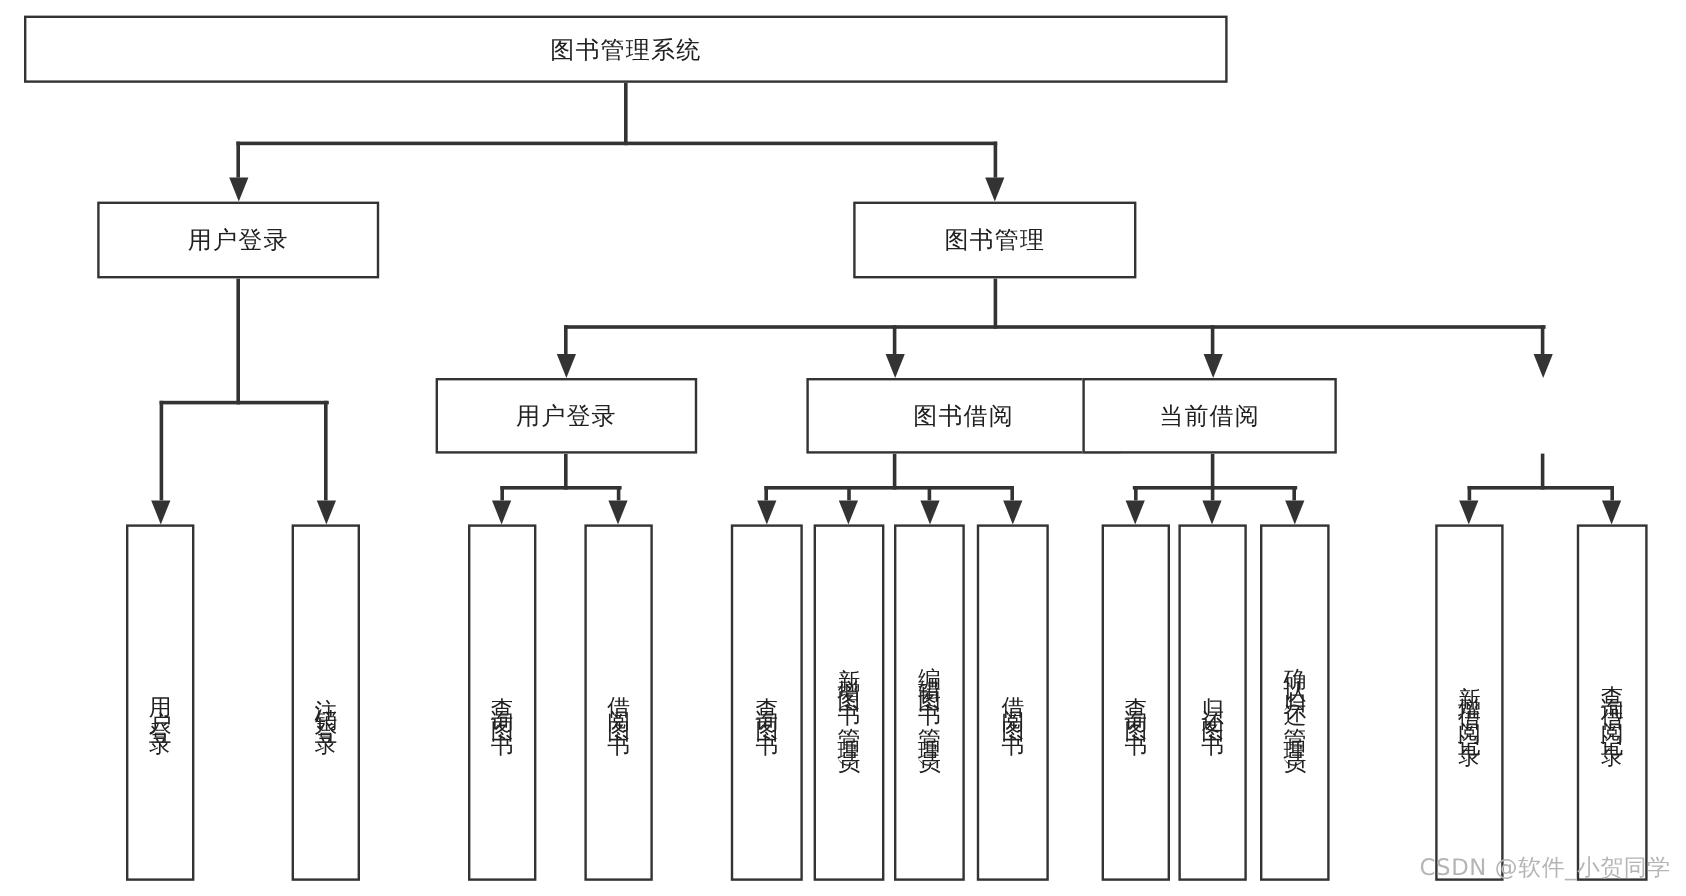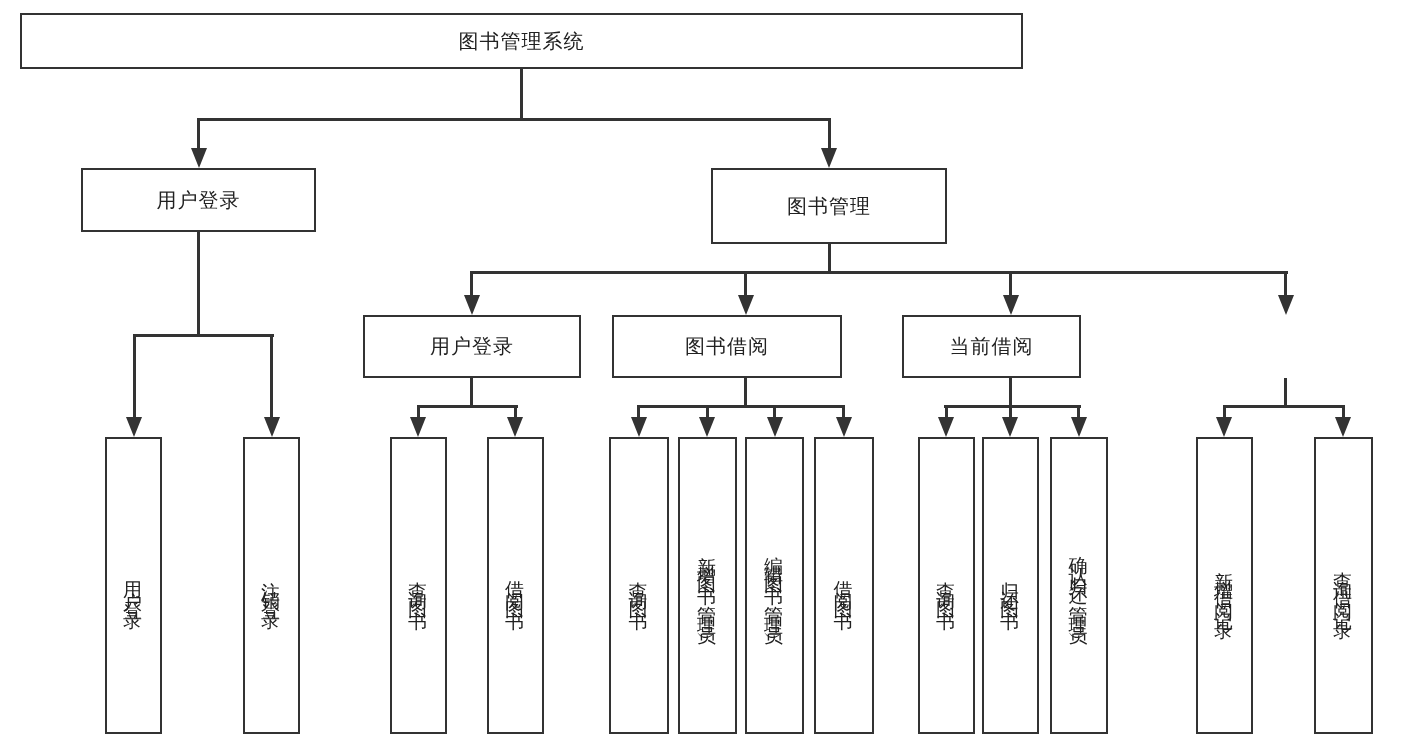--- a/index.html
+++ b/index.html
@@ -41,21 +41,21 @@
   <div class="v-line" style="left:520px;top:67px;height:54px"></div>
   <div class="h-line" style="left:197px;top:118px;width:634px"></div>
   <div class="v-line" style="left:197px;top:118px;height:30px"></div>
   <div class="arrow" style="left:191px;top:148px"></div>
   <div class="v-line" style="left:828px;top:118px;height:30px"></div>
   <div class="arrow" style="left:821px;top:148px"></div>
 
   <div class="box hbox" style="left:81px;top:168px;width:235px;height:64px">
     <span>用户登录</span>
   </div>
-  <div class="box hbox" style="left:711px;top:168px;width:236px;height:76px">
+  <div class="box hbox" style="left:711px;top:168px;width:236px;height:64px">
     <span>图书管理</span>
   </div>
 
   <div class="v-line" style="left:197px;top:232px;height:105px"></div>
   <div class="h-line" style="left:133px;top:334px;width:141px"></div>
   <div class="v-line" style="left:133px;top:334px;height:83px"></div>
   <div class="arrow" style="left:126px;top:417px"></div>
   <div class="v-line" style="left:270px;top:334px;height:83px"></div>
   <div class="arrow" style="left:264px;top:417px"></div>
 
@@ -66,24 +66,24 @@
   <div class="v-line" style="left:744px;top:271px;height:24px"></div>
   <div class="arrow" style="left:738px;top:295px"></div>
   <div class="v-line" style="left:1009px;top:271px;height:24px"></div>
   <div class="arrow" style="left:1003px;top:295px"></div>
   <div class="v-line" style="left:1284px;top:271px;height:24px"></div>
   <div class="arrow" style="left:1278px;top:295px"></div>
 
   <div class="box hbox" style="left:363px;top:315px;width:218px;height:63px">
     <span>用户登录</span>
   </div>
-  <div class="box hbox" style="left:612px;top:315px;width:230px;height:63px">
+  <div class="box hbox" style="left:672px;top:315px;width:262px;height:63px">
     <span>图书借阅</span>
   </div>
-  <div class="box hbox" style="left:902px;top:315px;width:179px;height:63px">
+  <div class="box hbox" style="left:902px;top:315px;width:212px;height:63px">
     <span>当前借阅</span>
   </div>
 
   <div class="v-line" style="left:470px;top:378px;height:30px"></div>
   <div class="h-line" style="left:417px;top:405px;width:101px"></div>
   <div class="v-line" style="left:417px;top:405px;height:12px"></div>
   <div class="arrow" style="left:410px;top:417px"></div>
   <div class="v-line" style="left:514px;top:405px;height:12px"></div>
   <div class="arrow" style="left:507px;top:417px"></div>
 
@@ -151,14 +151,15 @@
     <span>确认归还（管理员）</span>
   </div>
 
   <div class="box vbox" style="left:1196px;top:437px;width:57px;height:297px">
     <span>新增借阅记录</span>
   </div>
   <div class="box vbox" style="left:1314px;top:437px;width:59px;height:297px">
     <span>查询借阅记录</span>
   </div>
 
+  <div class="watermark">CSDN @软件_小贺同学</div>
 
 </div>
 
 </body></html>

